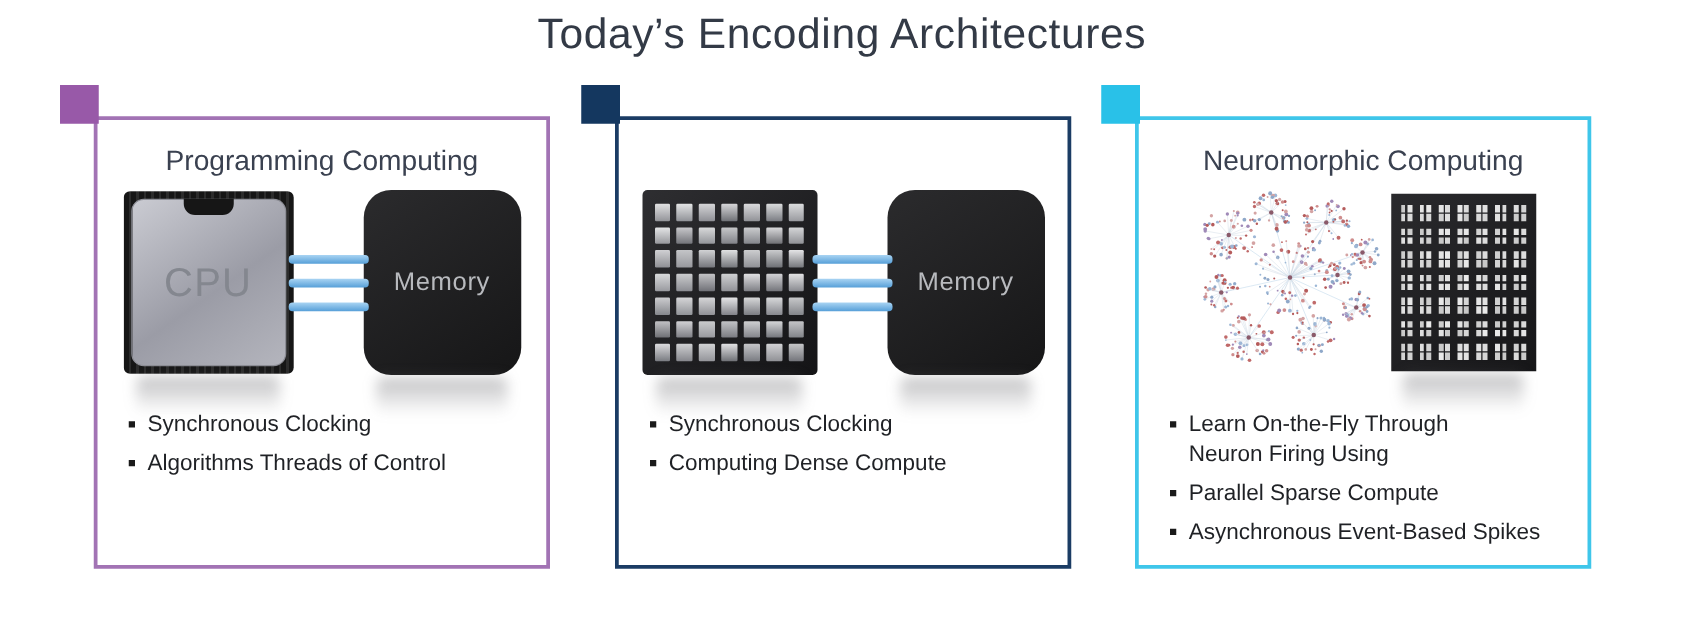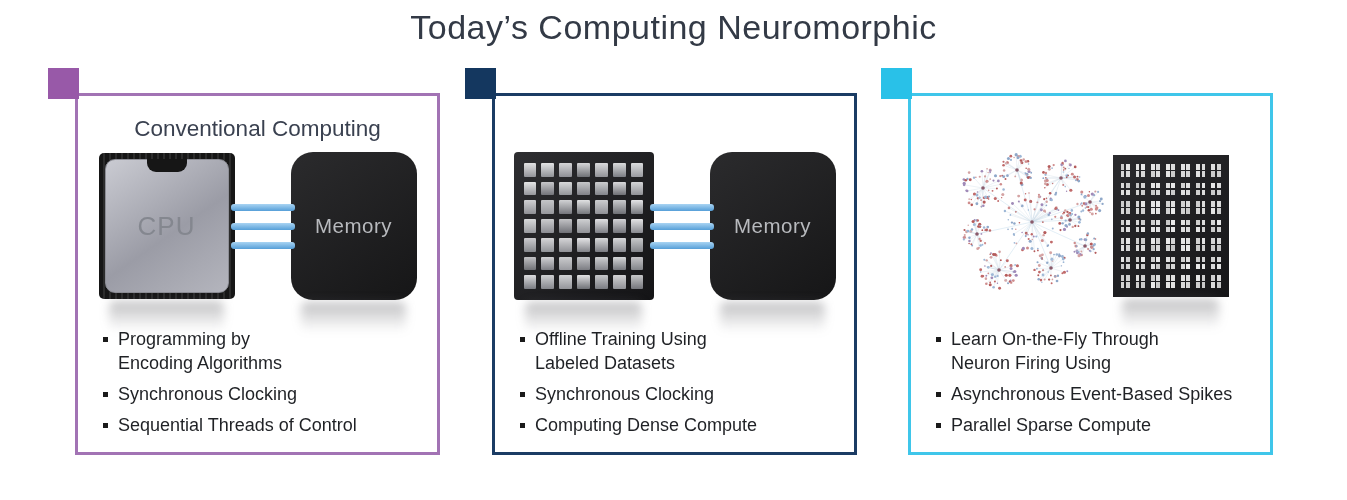--- a/index.html
+++ b/index.html
@@ -45,21 +45,21 @@
   .cpu-face {
     position:relative; width:100%; height:100%; border-radius:10px;
     background:linear-gradient(145deg,#cacbd2,#9b9ca6 55%,#b4b5bd);
     border:1px solid #8d8e96; box-sizing:border-box;
     display:flex; align-items:center; justify-content:center;
   }
   .cpu-face::before {
     content:""; position:absolute; top:-1px; left:50%; transform:translateX(-50%);
     width:40px; height:13px; background:#161616; border-radius:0 0 9px 9px;
   }
-  .cpu-label { color:#84878f; font-size:26px; letter-spacing:1px; }
+  .cpu-label { color:#84878f; font-size:32px; letter-spacing:1px; }
   
   .connector {
     display:flex; flex-direction:column; gap:12px; width:64px;
     margin:0 -4px; z-index:2; flex:none;
   }
   .bus-line {
     height:7px; border-radius:3px;
     background:linear-gradient(180deg,#a9d4f3,#569fd8);
   }
   
@@ -98,45 +98,43 @@
   .bullets li::before {
     content:""; position:absolute; left:-15px; top:9px; width:5px; height:5px;
     background:#1a1a1a;
   }
 </style>
 </head>
 <body>
 
 <div class="stage">
 
-  <h1 class="slide-title">Today’s Computing Neuromorphic</h1>
+  <h1 class="slide-title">Today’s Encoding Architectures</h1>
 
   <section class="panel p0" style="border-color: rgb(162, 115, 180);">
     <span class="corner" style="background: rgb(152, 89, 168);"></span>
-    <h2>Conventional Computing</h2>
+    <h2>Programming Computing</h2>
     <div class="figure">
       <div class="fig-item cpu">
         <div class="cpu-face">
           <span class="cpu-label">CPU</span>
         </div>
       </div>
       <div class="connector">
         <div class="bus-line"></div>
         <div class="bus-line"></div>
         <div class="bus-line"></div>
       </div>
       <div class="fig-item memory">
         <span class="memory-label">Memory</span>
       </div>
     </div>
     <ul class="bullets">
-      <li>Programming by
-Encoding Algorithms</li>
       <li>Synchronous Clocking</li>
-      <li>Sequential Threads of Control</li>
+      <li>Algorithms Threads of Control</li>
     </ul>
   </section>
 
   <section class="panel p1" style="border-color: rgb(27, 60, 100);">
     <span class="corner" style="background: rgb(20, 55, 95);"></span>
     <div class="figure">
       <div class="fig-item core-chip">
         <div class="core-grid">
             <div style="background: linear-gradient(rgb(225, 225, 226), rgb(147, 148, 153)); border-radius: 1px;"></div>
             <div style="background: linear-gradient(rgb(227, 228, 229), rgb(144, 146, 151)); border-radius: 1px;"></div>
@@ -192,29 +190,28 @@
       <div class="connector">
         <div class="bus-line"></div>
         <div class="bus-line"></div>
         <div class="bus-line"></div>
       </div>
       <div class="fig-item memory">
         <span class="memory-label">Memory</span>
       </div>
     </div>
     <ul class="bullets">
-      <li>Offline Training Using
-Labeled Datasets</li>
       <li>Synchronous Clocking</li>
       <li>Computing Dense Compute</li>
     </ul>
   </section>
 
   <section class="panel p2" style="border-color: rgb(63, 198, 234);">
     <span class="corner" style="background: rgb(41, 193, 232);"></span>
+    <h2>Neuromorphic Computing</h2>
     <div class="figure">
       <svg class="net-graph fig-item" viewBox="0 0 158 152">
           <line x1="79" y1="72" x2="30" y2="38" stroke="#bcd6ea" stroke-width="0.6" opacity="0.7"></line>
           <line x1="79" y1="72" x2="64" y2="20" stroke="#bcd6ea" stroke-width="0.6" opacity="0.7"></line>
           <line x1="79" y1="72" x2="108" y2="28" stroke="#bcd6ea" stroke-width="0.6" opacity="0.7"></line>
           <line x1="79" y1="72" x2="137" y2="52" stroke="#bcd6ea" stroke-width="0.6" opacity="0.7"></line>
           <line x1="79" y1="72" x2="24" y2="84" stroke="#bcd6ea" stroke-width="0.6" opacity="0.7"></line>
           <line x1="79" y1="72" x2="46" y2="120" stroke="#bcd6ea" stroke-width="0.6" opacity="0.7"></line>
           <line x1="79" y1="72" x2="98" y2="118" stroke="#bcd6ea" stroke-width="0.6" opacity="0.7"></line>
           <line x1="79" y1="72" x2="132" y2="96" stroke="#bcd6ea" stroke-width="0.6" opacity="0.7"></line>
@@ -1181,18 +1178,18 @@
               <span style="background: rgb(217, 217, 217);"></span>
               <span style="background: rgb(219, 219, 219);"></span>
               <span style="background: rgb(202, 202, 202);"></span>
             </div>
           </div>
       </div>
     </div>
     <ul class="bullets">
       <li>Learn On-the-Fly Through
 Neuron Firing Using</li>
+      <li>Parallel Sparse Compute</li>
       <li>Asynchronous Event-Based Spikes</li>
-      <li>Parallel Sparse Compute</li>
     </ul>
   </section>
 
 </div>
 
 </body></html>

